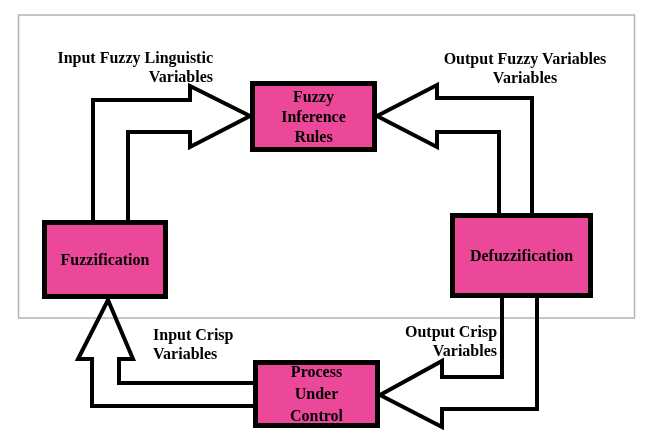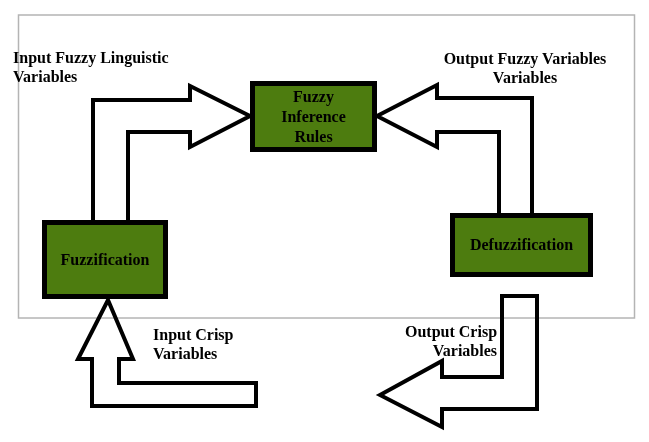--- a/index.html
+++ b/index.html
@@ -17,21 +17,21 @@
   }
   .stage svg {
     position: absolute;
     left: 0;
     top: 0;
   }
   .node {
     position: absolute;
     box-sizing: border-box;
     border: 5px solid #000000;
-    background: #4d7c0f;
+    background: #ec4899;
     display: flex;
     align-items: center;
     justify-content: center;
     text-align: center;
     font-weight: bold;
     font-size: 16px;
     color: #000000;
     white-space: pre-line;
     line-height: 20px;
   }
@@ -39,24 +39,24 @@
     position: absolute;
     font-weight: bold;
     font-size: 16px;
     color: #000000;
     white-space: pre-line;
     line-height: 19px;
   }
 
   #node-fir   { left: 250px; top: 81px;  width: 127px; height: 71px; line-height: 20px; }
   #node-fuzz  { left: 42px;  top: 220px; width: 126px; height: 79px; text-align: center; }
-  #node-defuzz{ left: 450px; top: 213px; width: 143px; height: 64px; }
+  #node-defuzz{ left: 450px; top: 213px; width: 143px; height: 85px; }
   #node-proc  { left: 253px; top: 360px; width: 127px; height: 68px; line-height: 22px; }
 
-  #label-input-fuzzy  { left: 13px;  top: 48px;  width: 200px; text-align: left; }
+  #label-input-fuzzy  { left: 13px;  top: 48px;  width: 200px; text-align: right; }
   #label-output-fuzzy { left: 425px; top: 49px;  width: 200px; text-align: center; }
   #label-input-crisp  { left: 153px; top: 325px; text-align: left; }
   #label-output-crisp { left: 405px; top: 322px; text-align: right; }
 </style>
 </head>
 <body>
 
 <div class="stage">
 
   <svg width="649" height="442" viewBox="0 0 649 442">
@@ -79,20 +79,25 @@
   </div>
 
   <div class="node" id="node-fuzz">
     <span>Fuzzification</span>
   </div>
 
   <div class="node" id="node-defuzz">
     <span>Defuzzification</span>
   </div>
 
+  <div class="node" id="node-proc">
+    <span>Process
+Under
+Control</span>
+  </div>
 
   <div class="edge-label" id="label-input-fuzzy">Input Fuzzy Linguistic
 Variables</div>
 
   <div class="edge-label" id="label-output-fuzzy">Output Fuzzy Variables
 Variables</div>
 
   <div class="edge-label" id="label-input-crisp">Input Crisp
 Variables</div>
 

